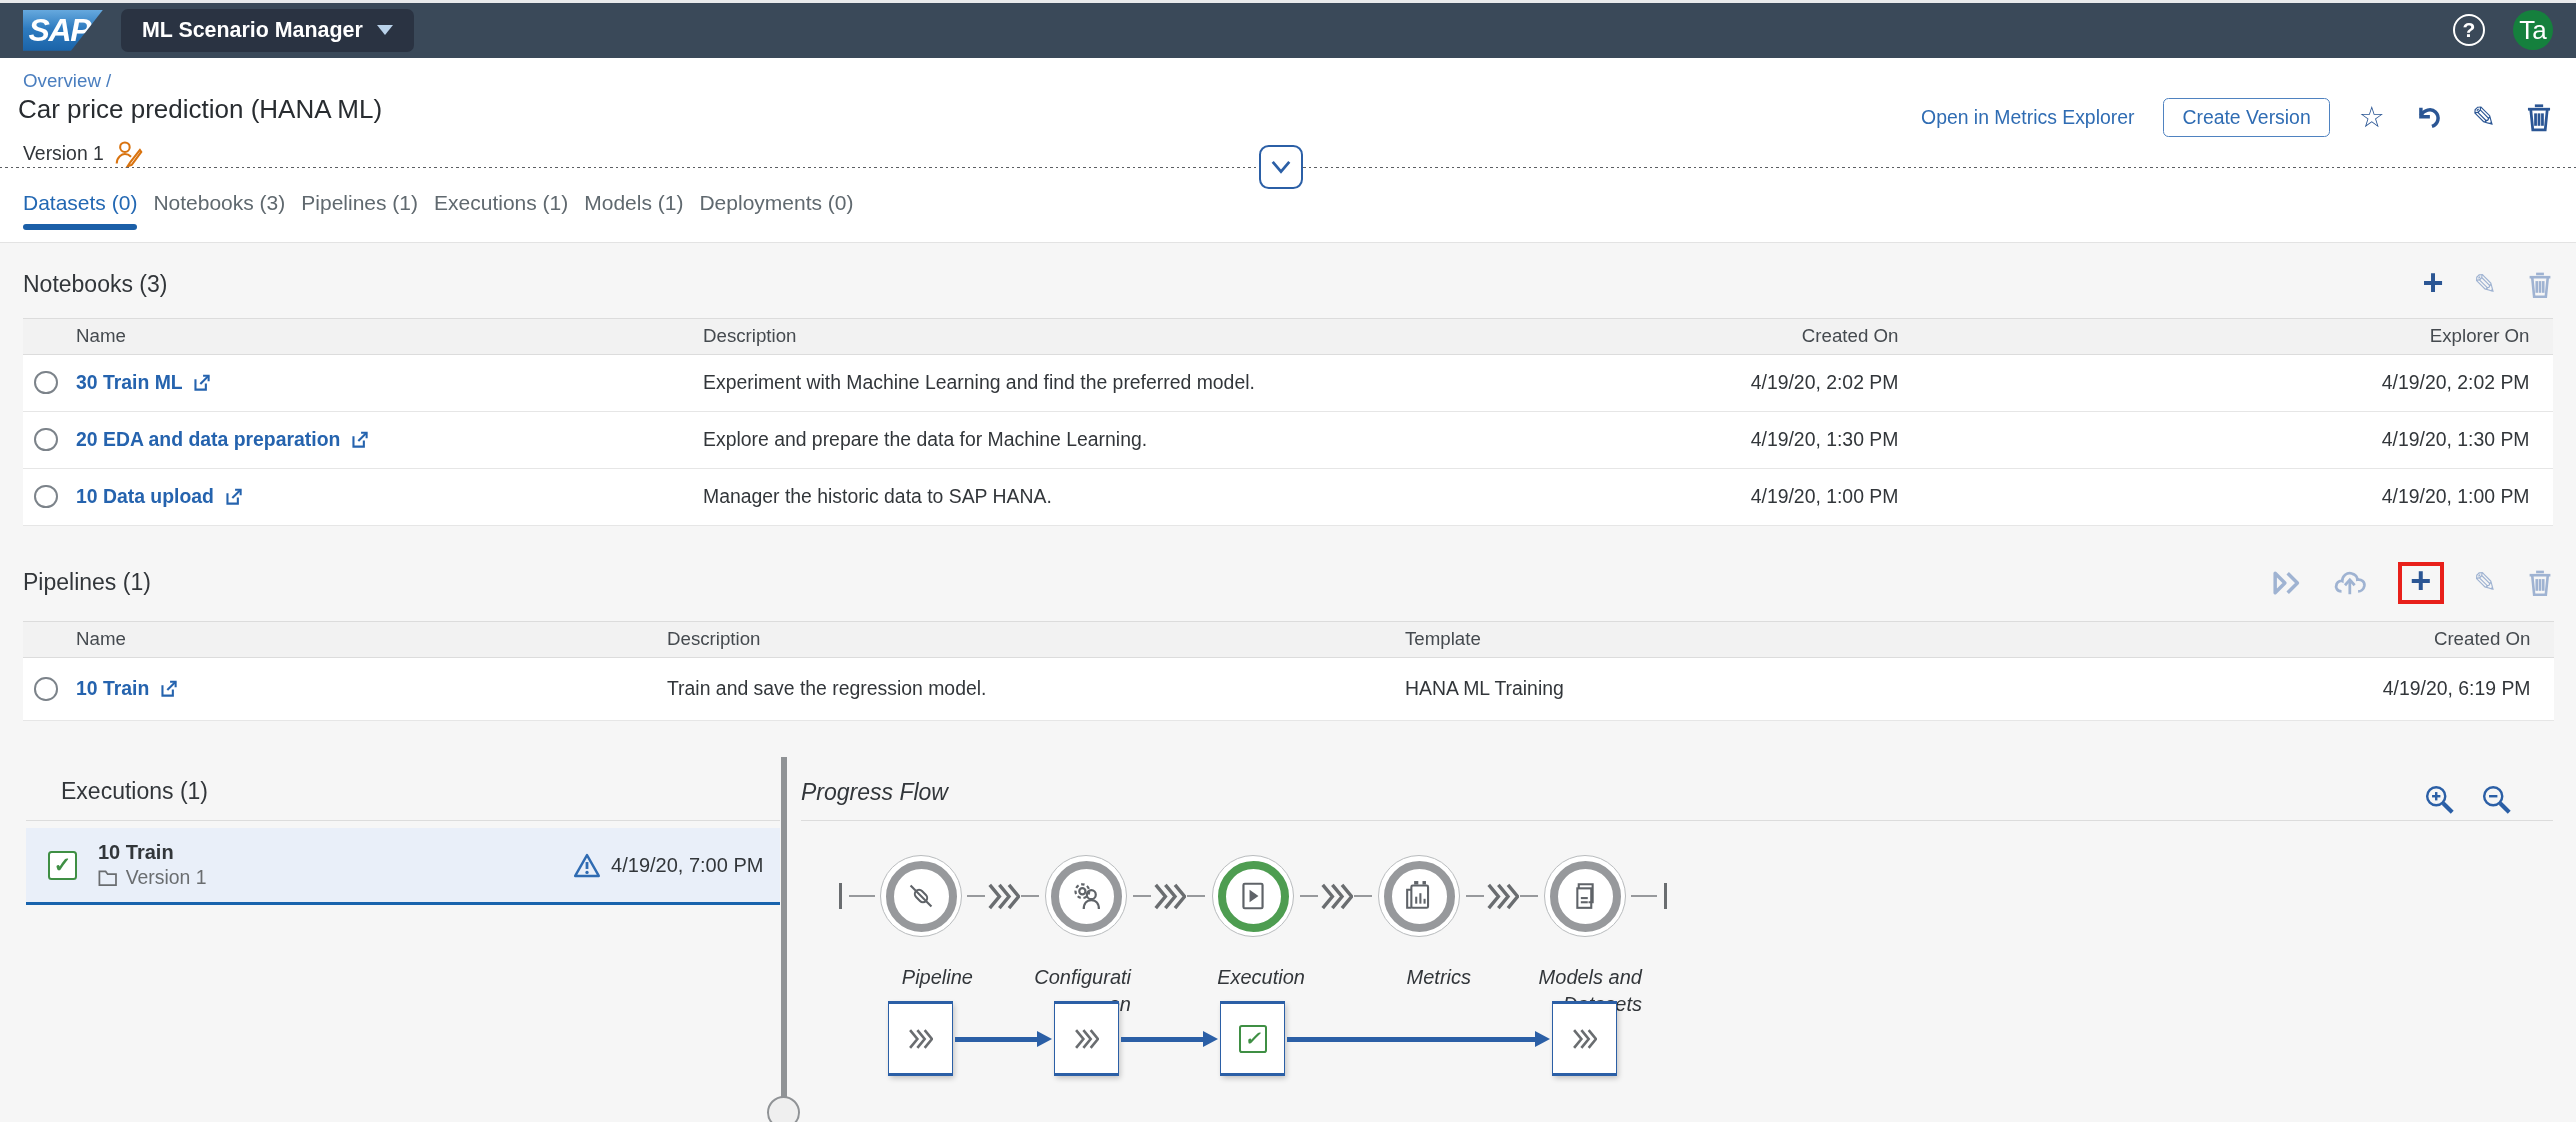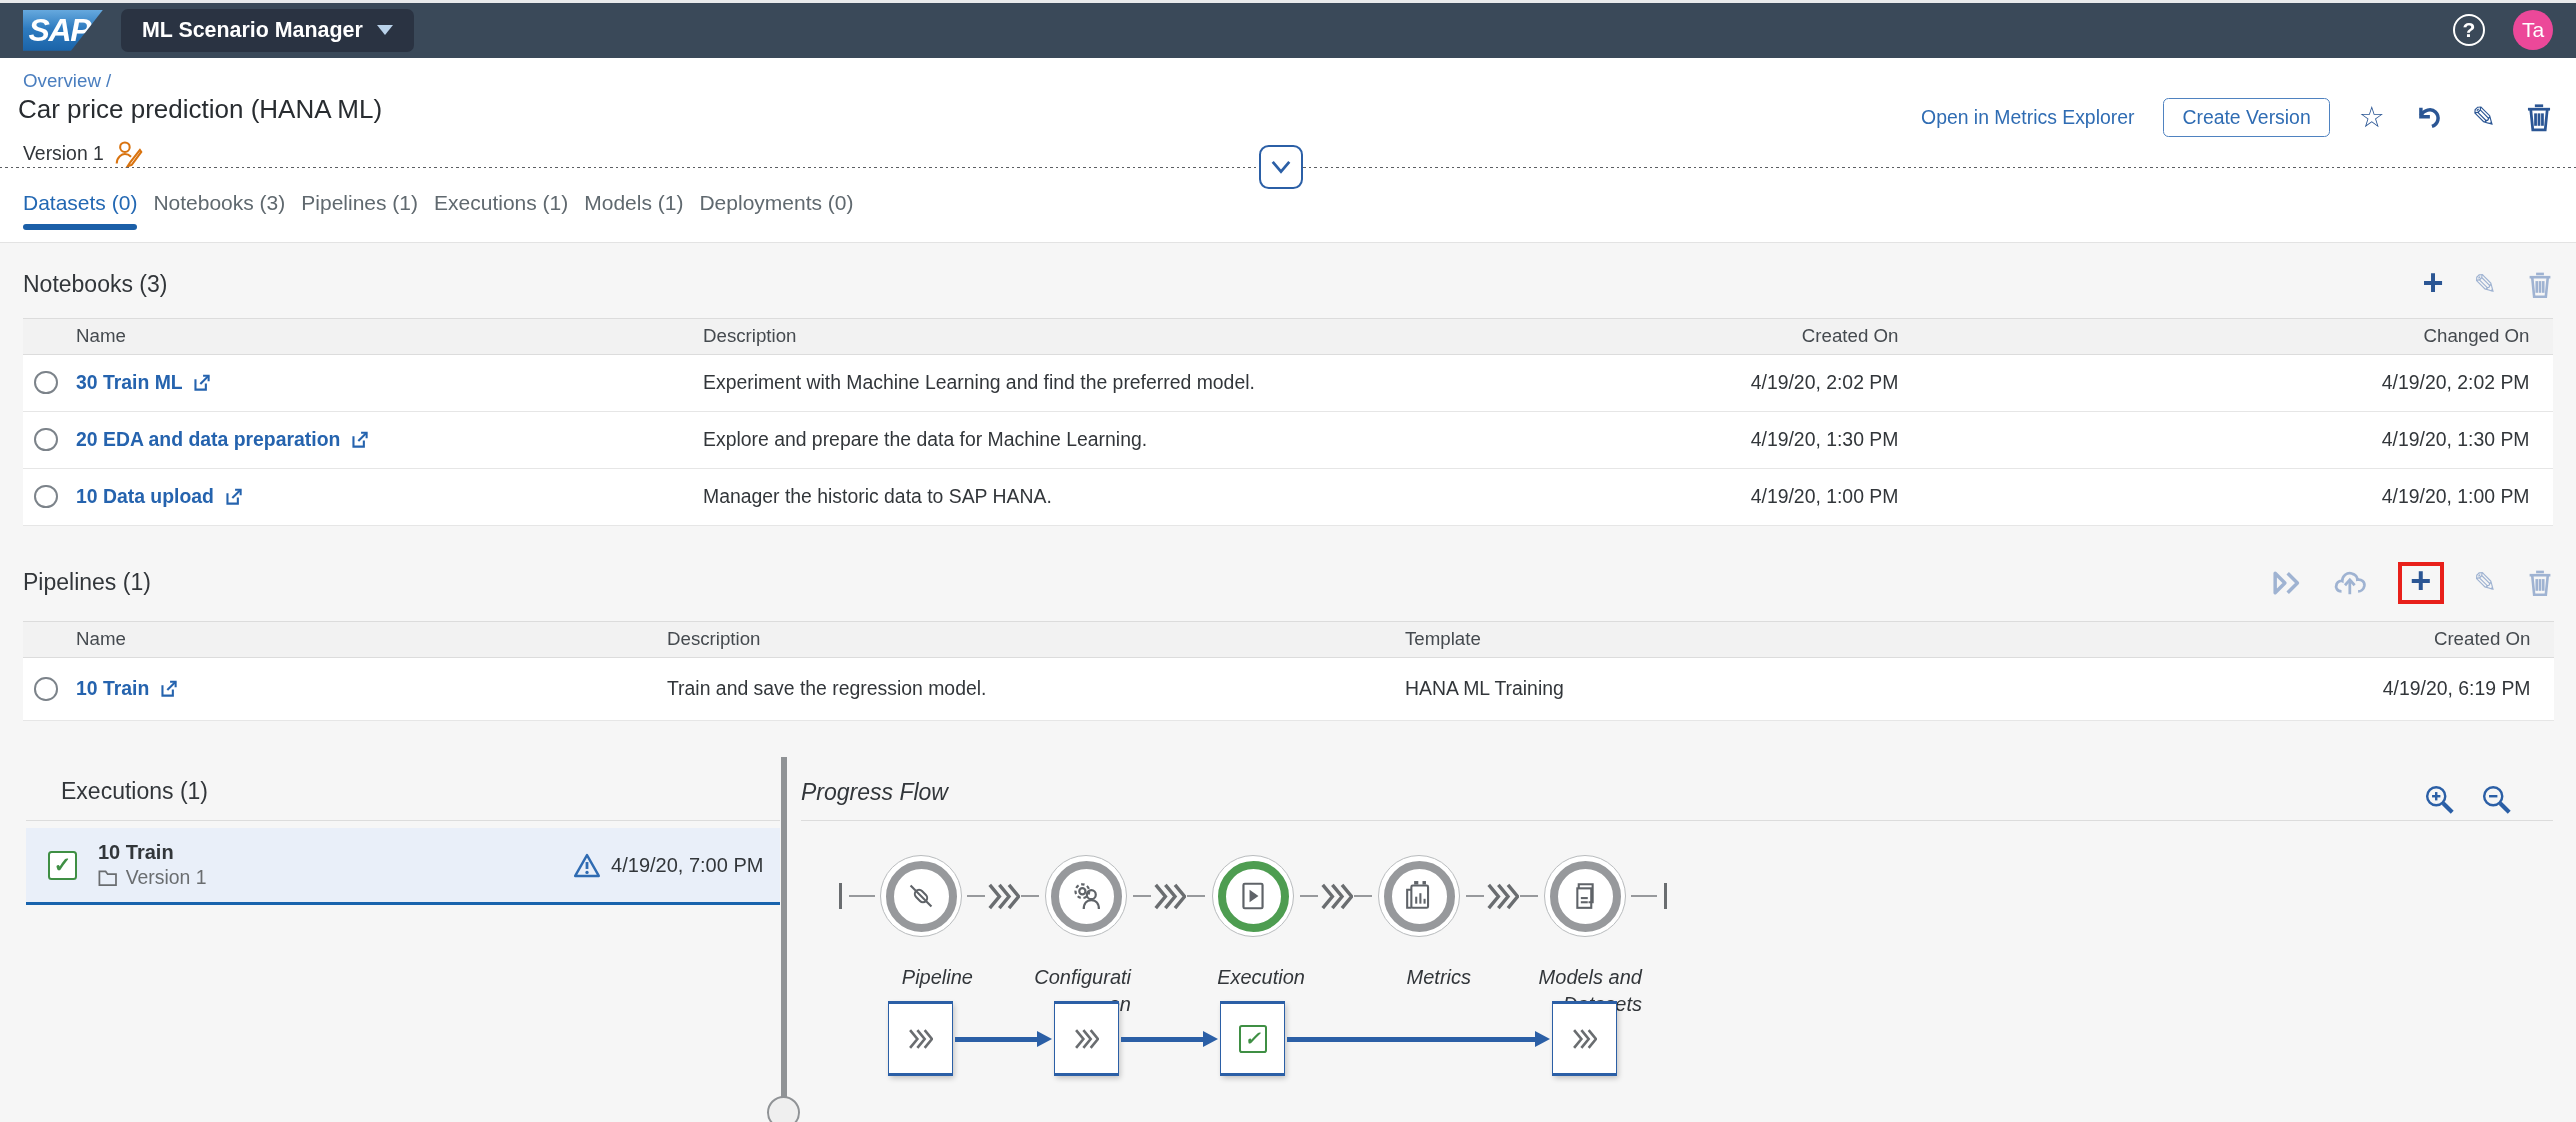--- a/index.html
+++ b/index.html
@@ -14,21 +14,21 @@
   .sap-logo { width:80px; height:41px; background:linear-gradient(180deg,#66a9de 0%,#2f7cc0 45%,#1a63a8 100%);
               clip-path:polygon(0 0,100% 0,60% 100%,0 100%); display:flex; align-items:center; }
   .sap-logo span { color:#fff; font-weight:700; font-style:italic; font-size:32px; letter-spacing:-1.4px; padding-left:5.5px; line-height:1; }
   .app-pill { margin-left:18px; background:#2a3342; border-radius:7px; height:43px; padding:0 21px;
               display:flex; align-items:center; gap:14px; cursor:pointer; }
   .app-pill .t { color:#fff; font-size:21.4px; font-weight:700; }
   .caret-down { width:0; height:0; border-left:8.3px solid transparent; border-right:8.3px solid transparent; border-top:10.4px solid #b9d2ea; }
   .shell-right { margin-left:auto; display:flex; align-items:center; gap:28px; }
   .help-btn { width:32px; height:32px; border:2.1px solid #fff; border-radius:50%; color:#fff; font-size:21px; font-weight:700;
               display:flex; align-items:center; justify-content:center; }
-  .avatar { width:40px; height:40px; border-radius:50%; background:#ec4899; color:#fff; font-size:21px;
+  .avatar { width:40px; height:40px; border-radius:50%; background:#15803d; color:#fff; font-size:26px;
             display:flex; align-items:center; justify-content:center; }
 
   
   .pg-header { position:relative; height:186px; background:#fff; }
   .breadcrumb { position:absolute; left:23px; top:12.4px; font-size:18.7px; color:#4a7ebf; cursor:pointer; }
   .pg-title { position:absolute; left:18px; top:36px; font-size:26px; font-weight:400; color:#282c30; }
   .version-row { position:absolute; left:23px; top:82px; display:flex; align-items:center; gap:9.7px; font-size:19.4px; color:#32363a; }
   .hdr-actions { position:absolute; right:23px; top:40px; display:flex; align-items:center; gap:29px; }
   .link-btn { font-size:19.4px; color:#2f6cb3; cursor:pointer; }
   .btn-outline { font-size:19.4px; color:#2f6cb3; border:1.4px solid #4f82c0; border-radius:5.5px; background:#fff;
@@ -221,21 +221,21 @@
             <col style="width:887px">
             <col style="width:325px">
             <col style="width:638px">
           </colgroup>
         <thead>
             <tr>
           <th class="first"></th>
           <th>Name</th>
           <th>Description</th>
           <th class="r">Created On</th>
-          <th class="r last">Changed On</th>
+          <th class="r last">Explorer On</th>
         </tr>
           </thead>
         <tbody>
           <tr>
             <td class="first">
                 <div class="radio"></div>
               </td>
             <td><span class="name-link">
                   <span>30 Train ML</span>
               <svg width="19.4" height="19.4" viewBox="0 0 28 28">

